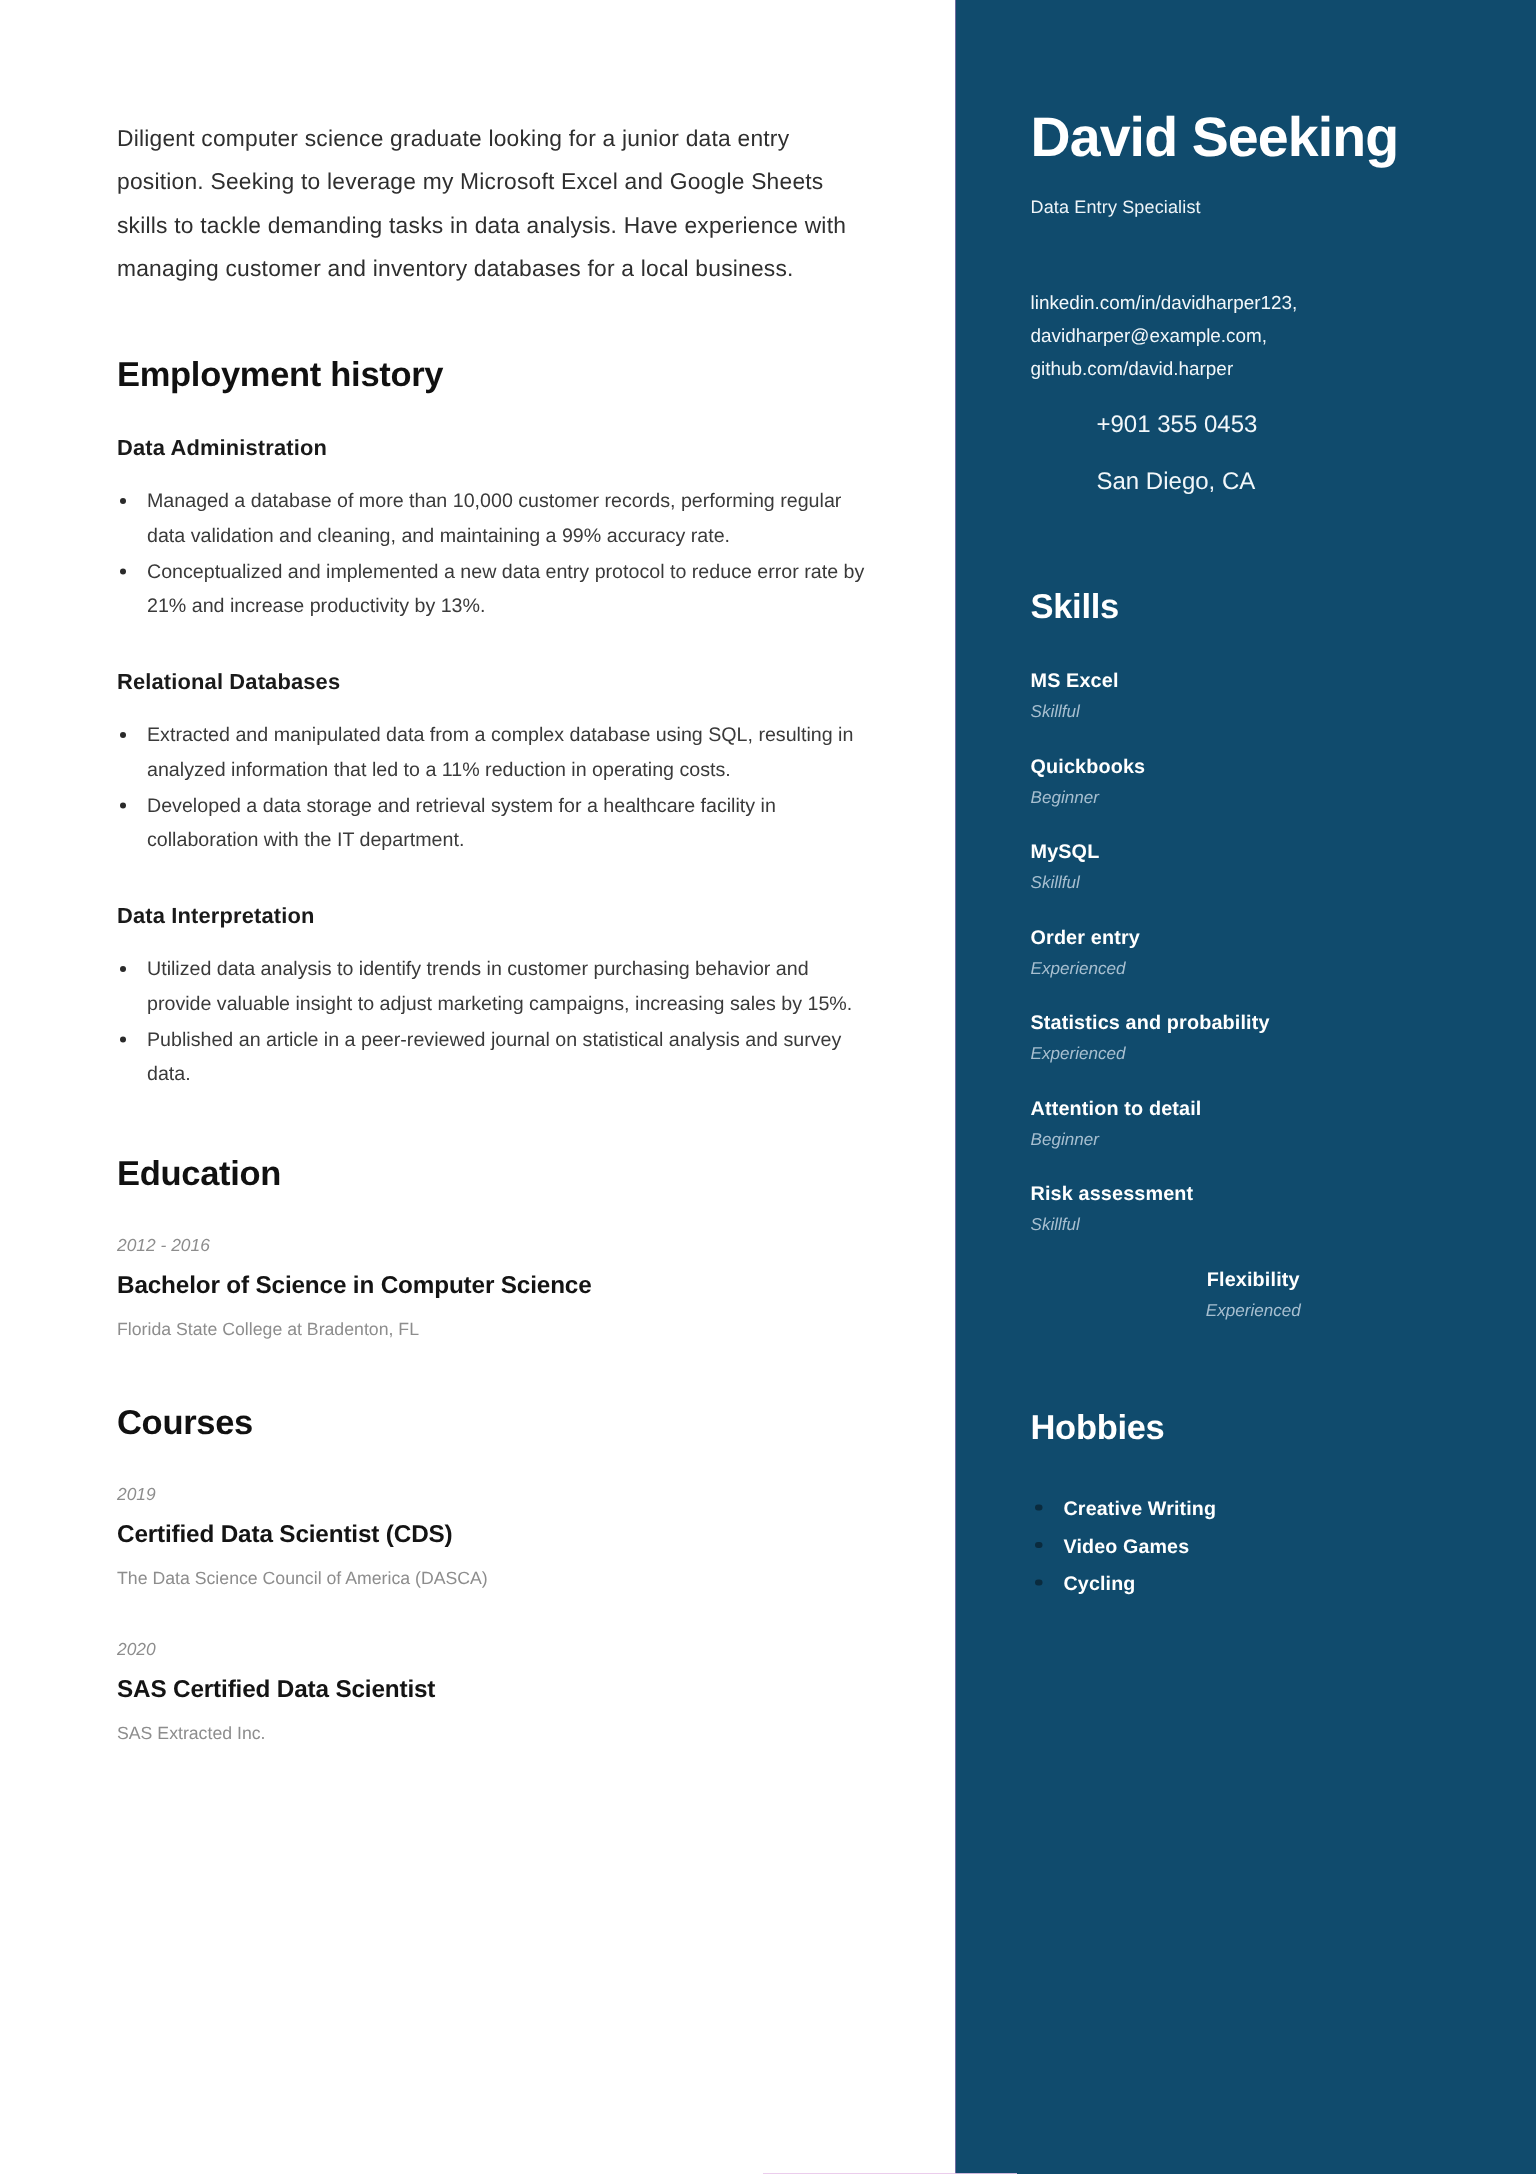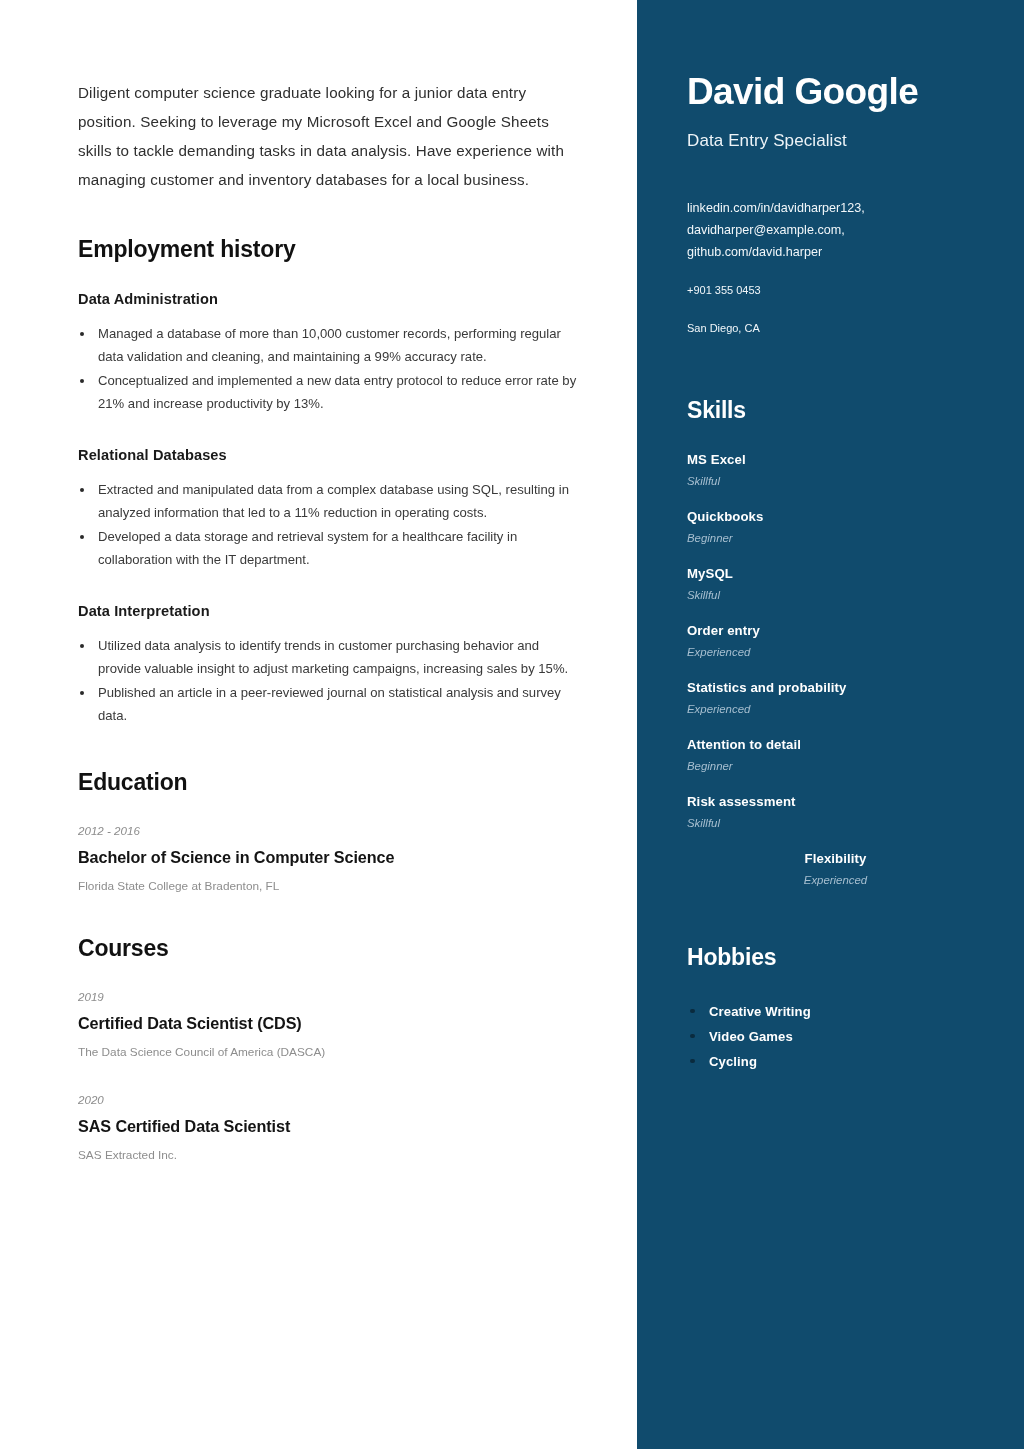--- a/index.html
+++ b/index.html
@@ -116,40 +116,41 @@
   .name {
     font-size: 37px;
     font-weight: bold;
     line-height: 1.08;
     letter-spacing: -0.6px;
     color: #ffffff;
     margin-bottom: 19px;
   }
 
   .role {
-    font-size: 17px;
+    font-size: 12px;
     color: #eef4f8;
     letter-spacing: 0.1px;
     margin-bottom: 46px;
   }
 
   .contact-block {
     font-size: 12.6px;
     line-height: 22px;
     color: #f2f7fa;
     margin-bottom: 16px;
   }
 
   .contact-line { margin-bottom: 0; }
 
   .contact-single {
-    font-size: 11px;
+    font-size: 16px;
     line-height: 22px;
     color: #f2f7fa;
     margin-bottom: 16px;
+    margin-left: 44px;
   }
 
   .side-section { margin-top: 58px; }
 
   .side-title {
     font-size: 23px;
     font-weight: bold;
     color: #ffffff;
     letter-spacing: -0.2px;
     margin-bottom: 28px;
@@ -255,21 +256,21 @@
         <div class="entry-date">2020</div>
         <div class="entry-title">SAS Certified Data Scientist</div>
         <div class="entry-sub">SAS Extracted Inc.</div>
       </div>
     </div>
 
   </div>
 
   <div class="side-col">
 
-    <h1 class="name">David Google</h1>
+    <h1 class="name">David Seeking</h1>
     <div class="role">Data Entry Specialist</div>
 
     <div class="contact-block">
       <div class="contact-line">linkedin.com/in/davidharper123,</div>
       <div class="contact-line">davidharper@example.com,</div>
       <div class="contact-line">github.com/david.harper</div>
     </div>
     <div class="contact-single">+901 355 0453</div>
     <div class="contact-single">San Diego, CA</div>
 

